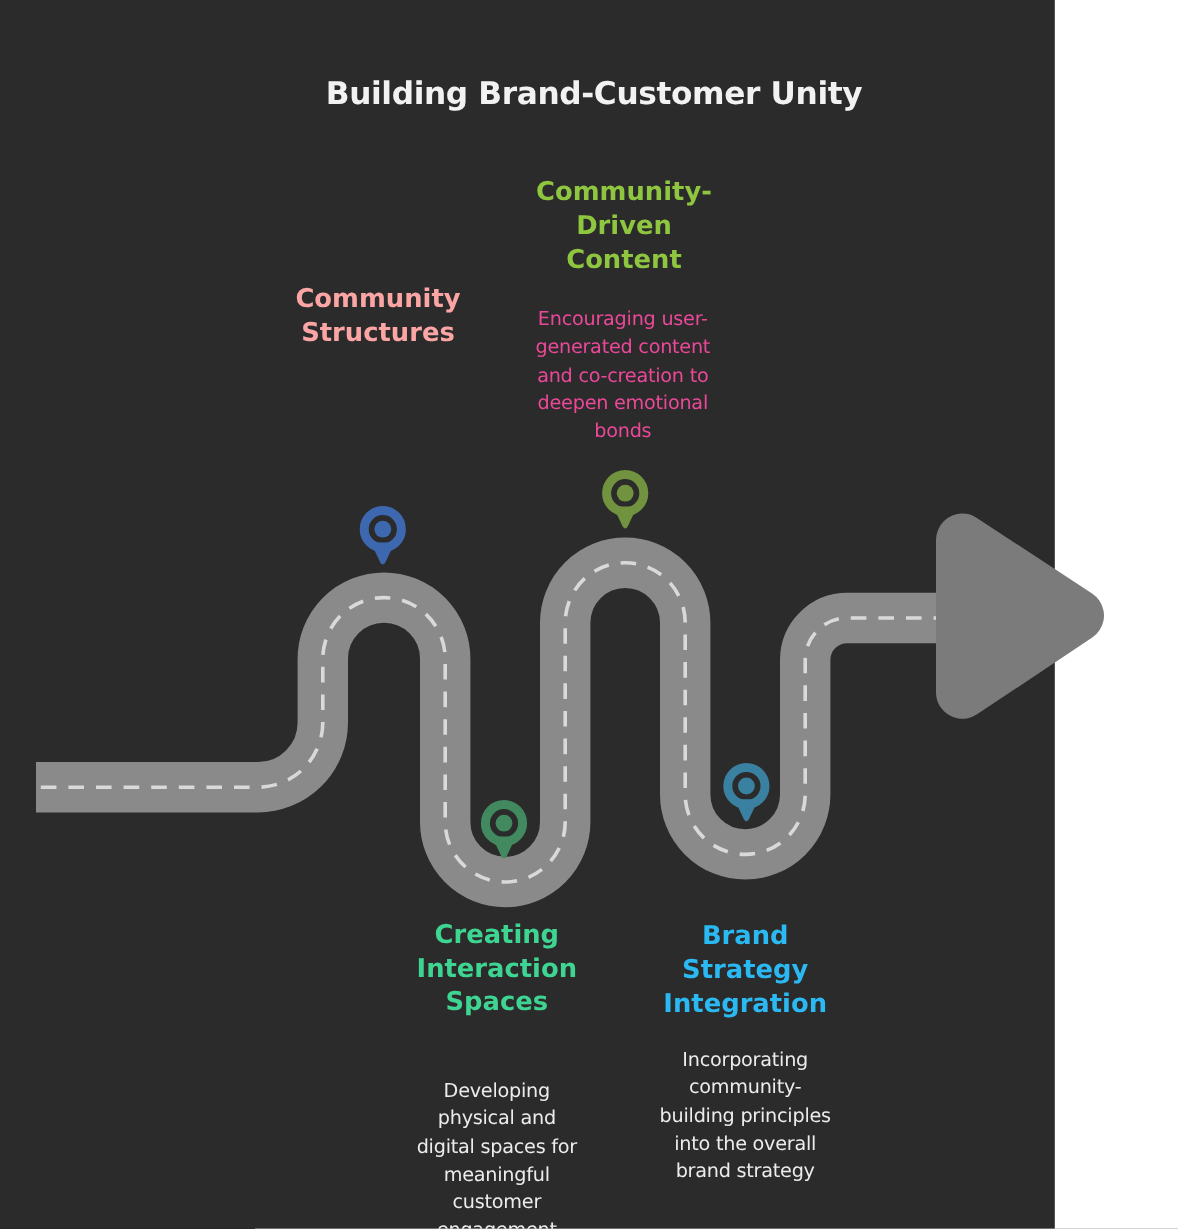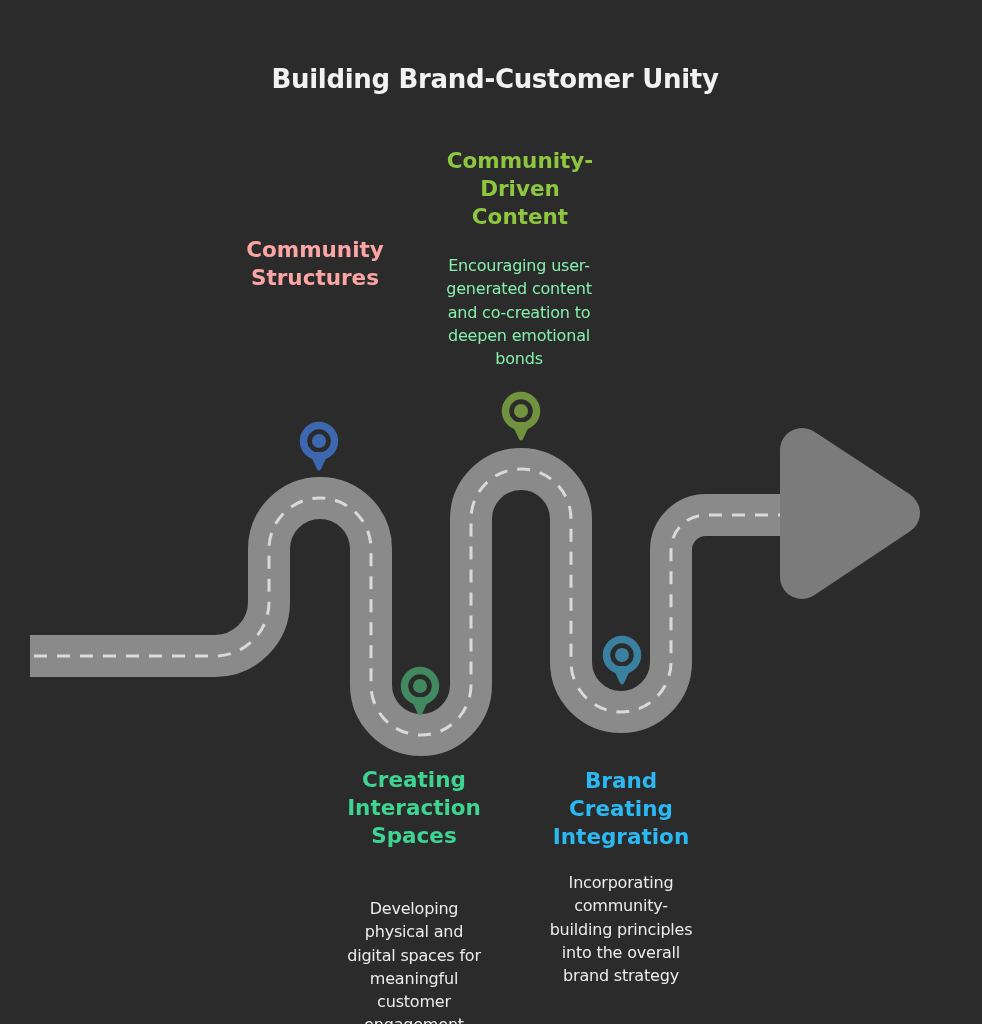--- a/index.html
+++ b/index.html
@@ -3,21 +3,21 @@
 <meta charset="utf-8">
 <style>
   html, body { margin: 0; padding: 0; }
   body {
     width: 982px; height: 1024px;
     overflow: hidden;
     font-family: "DejaVu Sans", "Liberation Sans", sans-serif;
   }
   .canvas {
     position: relative;
-    width: 982px; height: 1024px;
+    width: 879px; height: 1024px;
   }
   .page-title {
     position: absolute;
     left: 495px; top: 64px;
     transform: translateX(-50%);
     font-size: 26px;
     font-weight: 700;
     letter-spacing: -0.3px;
     white-space: nowrap;
   }
@@ -112,38 +112,38 @@
       <circle r="7" fill="currentColor"></circle>
     </g>
   </svg>
 
   <div class="milestone milestone-heading" style="left: 315px; top: 236px; color: #fca5a5;">Community
 Structures</div>
 
   <div class="milestone milestone-heading" style="left: 520px; top: 147px; color: rgb(142, 198, 63);">Community-
 Driven
 Content</div>
-  <div class="milestone-desc" style="left: 519px; top: 254px; color: #86efac;">Encouraging user-
+  <div class="milestone-desc" style="left: 519px; top: 254px; color: #ec4899;">Encouraging user-
 generated content
 and co-creation to
 deepen emotional
 bonds</div>
 
   <div class="milestone milestone-heading" style="left: 414px; top: 766px; color: rgb(62, 212, 146);">Creating
 Interaction
 Spaces</div>
   <div class="milestone-desc" style="left: 414px; top: 897px; color: rgb(236, 236, 236);">Developing
 physical and
 digital spaces for
 meaningful
 customer
 engagement</div>
 
   <div class="milestone milestone-heading" style="left: 621px; top: 767px; color: rgb(42, 185, 242);">Brand
-Creating
+Strategy
 Integration</div>
   <div class="milestone-desc" style="left: 621px; top: 871px; color: rgb(236, 236, 236);">Incorporating
 community-
 building principles
 into the overall
 brand strategy</div>
 
 </div>
 
 </body></html>

